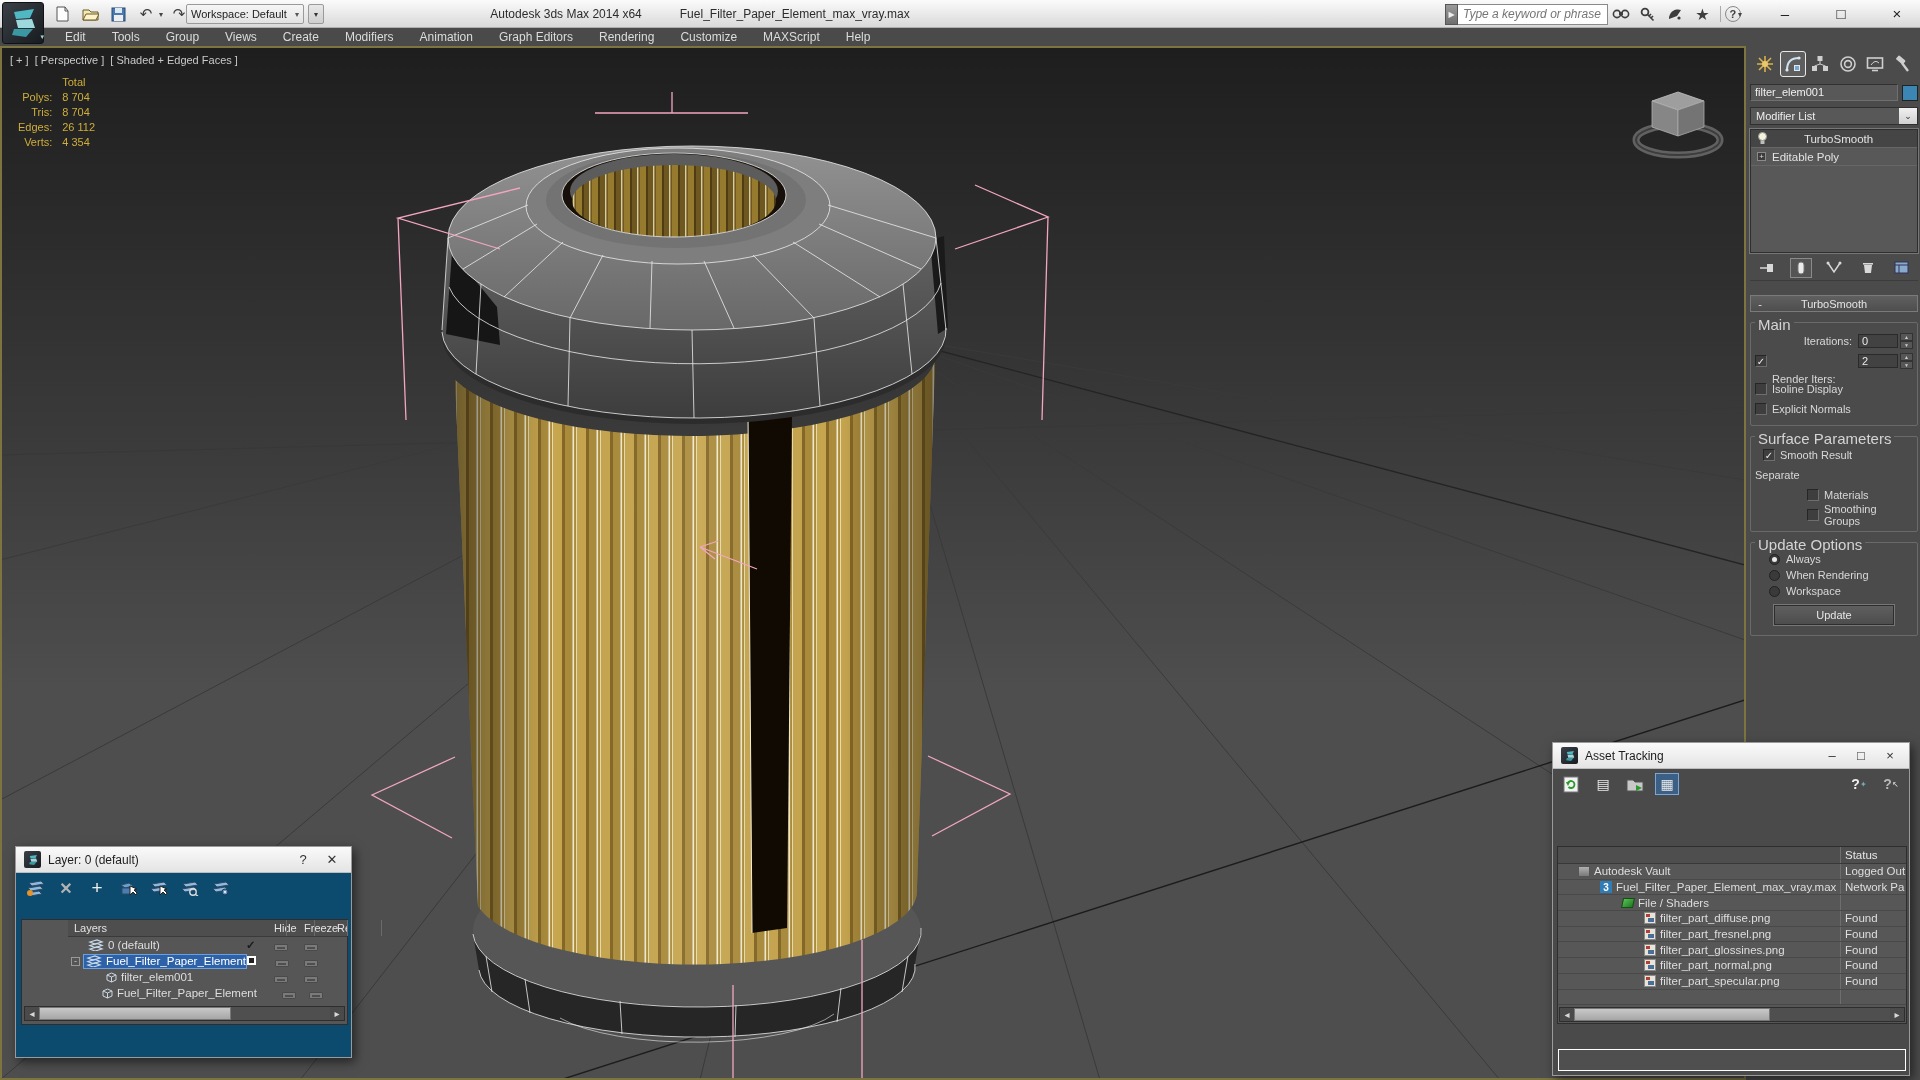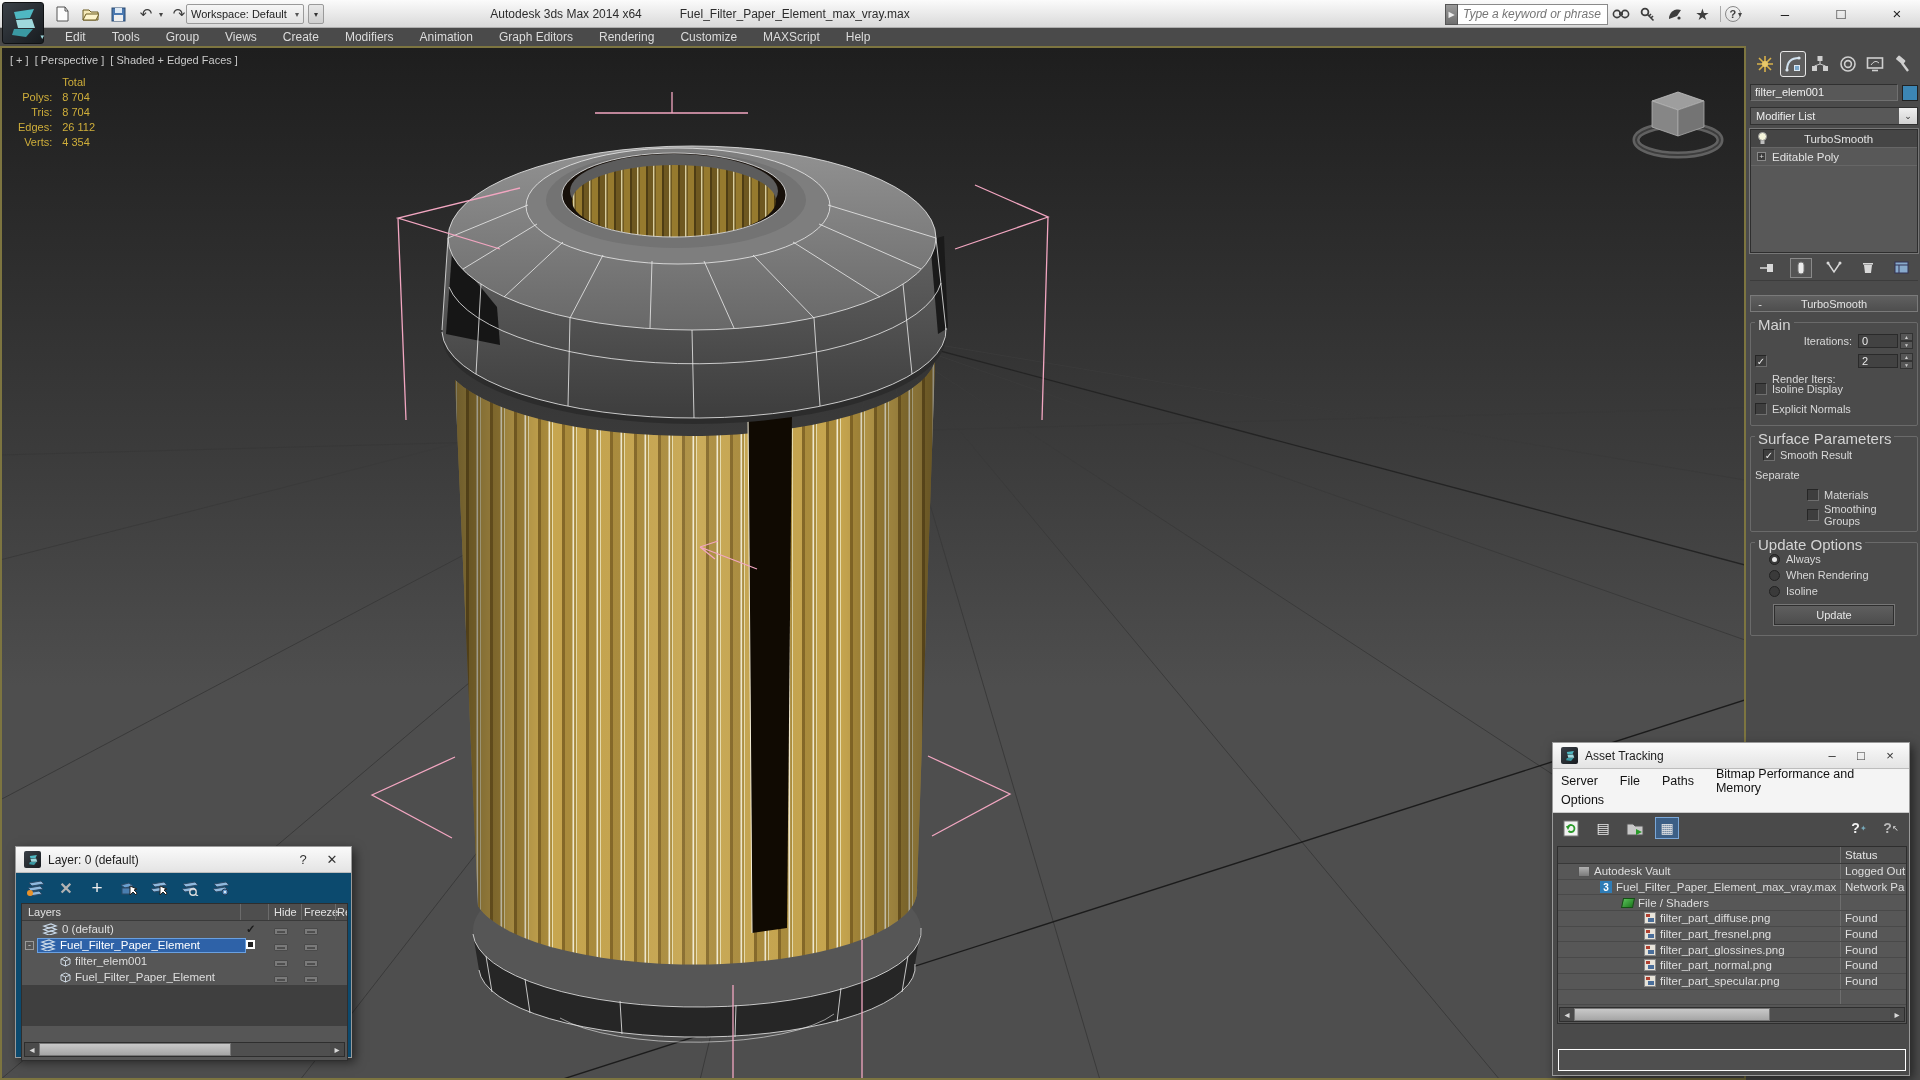--- a/index.html
+++ b/index.html
@@ -67,21 +67,21 @@
 
   
   .dlg{z-index:40;box-shadow:3px 4px 10px rgba(0,0,0,.55);}
   .dlg-title{height:26px;background:linear-gradient(#fafafa,#e4e4e4);border-bottom:1px solid #bdbdbd;display:flex;align-items:center;padding:0 8px;font-size:12px;color:#1c1c1c;gap:7px;}
   .dlg-logo{width:17px;height:17px;background:linear-gradient(135deg,#3a4047,#181c20);border-radius:2px;display:flex;align-items:center;justify-content:center;}
   .dlg-btn{width:22px;text-align:center;color:#333;font-size:13px;}
 
   #layer-dlg{left:15px;top:846px;width:337px;height:212px;background:#0c4a6e;border:1px solid #9a9a9a;}
   #layer-tools{height:30px;display:flex;align-items:center;gap:9px;padding:0 8px;}
   .lt-btn{width:22px;height:20px;display:flex;align-items:center;justify-content:center;position:relative;}
-  #layer-list{position:absolute;left:5px;top:56px;width:327px;height:158px;background:#565656;border:1px solid #2e2e2e;}
+  #layer-list{position:absolute;left:5px;top:72px;width:327px;height:106px;background:#565656;border:1px solid #2e2e2e;padding-left:46px;}
   .ll-hdr{height:17px;background:#4e4e4e;border-bottom:1px solid #3a3a3a;display:flex;font-size:11px;color:#e2e2e2;align-items:center;position:relative;}
   .ll-row{height:16px;display:flex;align-items:center;font-size:11.5px;color:#dedede;position:relative;}
   .col-sep{position:absolute;top:0;bottom:0;width:1px;background:#474747;border-right:1px solid #6b6b6b;}
   .dashbtn{width:14px;height:7px;background:#7a7a7a;border:1px solid #4a4a4a;border-radius:1px;display:inline-flex;align-items:center;justify-content:center;}
   .dashbtn::after{content:"";width:8px;height:2px;background:#4e4e4e;}
   .hsb{position:absolute;height:15px;background:#4a4a4a;border:1px solid #2e2e2e;display:flex;align-items:center;}
   .hsb .arr{width:14px;text-align:center;color:#d8d8d8;font-size:10px;}
   .hsb .track{flex:1;height:13px;background:#4f4f4f;position:relative;}
   .hsb .thumb{position:absolute;top:0;height:13px;background:linear-gradient(#c8c8c8,#a6a6a6);border:1px solid #777;}
   .expbox{width:9px;height:9px;background:#555;border:1px solid #999;color:#ccc;font-size:9px;line-height:7px;text-align:center;margin-right:3px;flex:none;}
@@ -507,21 +507,21 @@
       <div class="prow" style="padding-left:14px;height:16px;">
         <span class="radio on"></span>
         <span>Always</span>
       </div>
       <div class="prow" style="padding-left:14px;height:16px;">
         <span class="radio"></span>
         <span>When Rendering</span>
       </div>
       <div class="prow" style="padding-left:14px;height:16px;">
         <span class="radio"></span>
-        <span>Isoline</span>
+        <span>Workspace</span>
       </div>
       <button id="update-btn">Update</button>
     </div>
   </div>
 
   <div id="layer-dlg" class="abs dlg">
     <div class="dlg-title">
       <span class="dlg-logo">
           <svg width="12" height="12" viewBox="0 0 34 34">
             <path d="M8,6 L28,3 L24,12 L10,13 Z" fill="#4fb8c2"></path>
@@ -673,31 +673,20 @@
             <path d="M8,6 L28,3 L24,12 L10,13 Z" fill="#4fb8c2"></path>
             <path d="M10,14 L26,13 L29,22 L12,22 Z" fill="#9fd8dc"></path>
             <path d="M8,23 L27,23 L20,31 L6,29 Z" fill="#3a98a2"></path>
           </svg>
         </span>
       <span style="flex:1;">Asset Tracking</span>
       <span class="dlg-btn">–</span>
       <span class="dlg-btn">□</span>
       <span class="dlg-btn">×</span>
     </div>
-    <div id="asset-menu">
-      <div class="row">
-        <span>Server</span>
-        <span>File</span>
-        <span>Paths</span>
-        <span>Bitmap Performance and Memory</span>
-      </div>
-      <div class="row">
-        <span>Options</span>
-      </div>
-    </div>
     <div id="asset-tools">
       <span class="at-btn">
           <svg width="16" height="17">
             <rect x="1" y="1" width="14" height="15" fill="#f2f2f2" stroke="#777"></rect>
             <path d="M4.5,8 a3.5,3.5 0 1 1 1,3" fill="none" stroke="#2a9a2a" stroke-width="1.8"></path>
             <polygon points="3,6 7,6 5,10" fill="#2a9a2a"></polygon>
           </svg>
         </span>
       <span class="at-btn">▤</span>
       <span class="at-btn">

